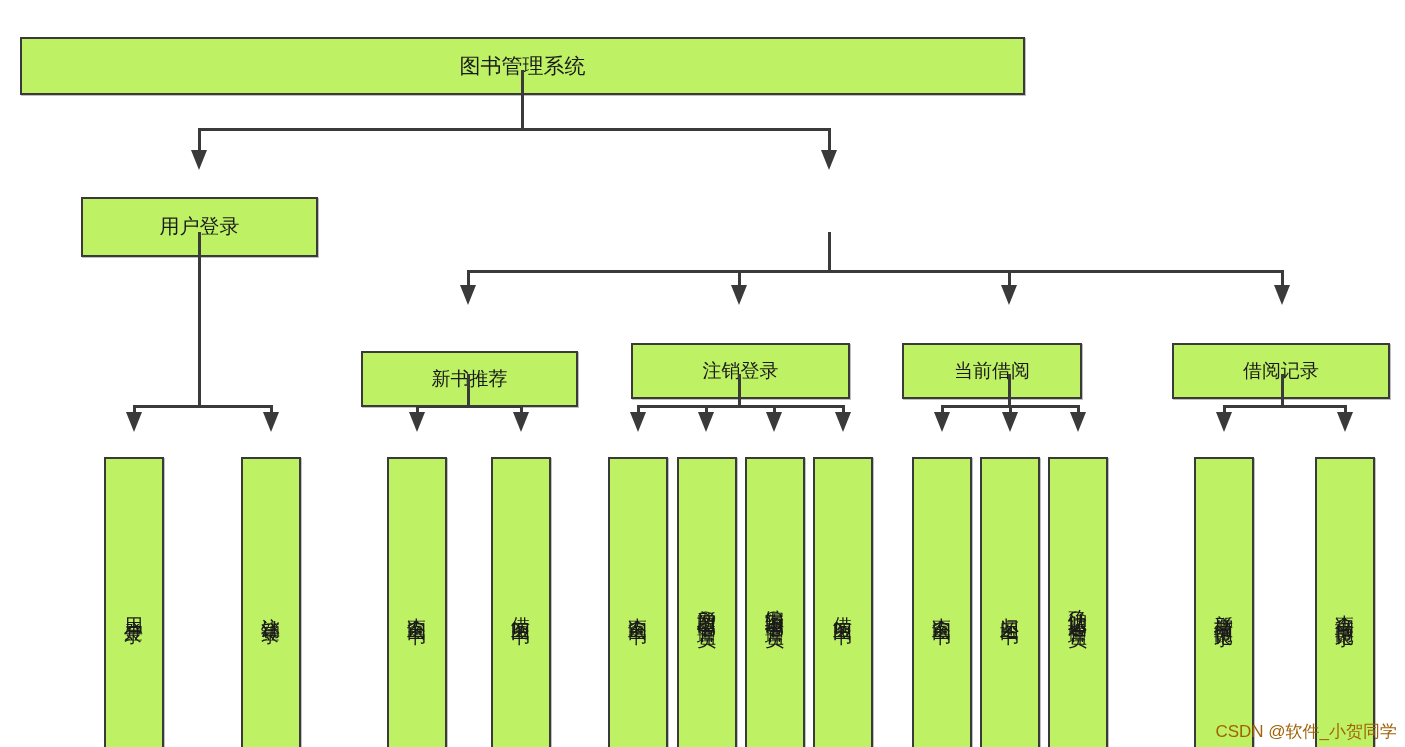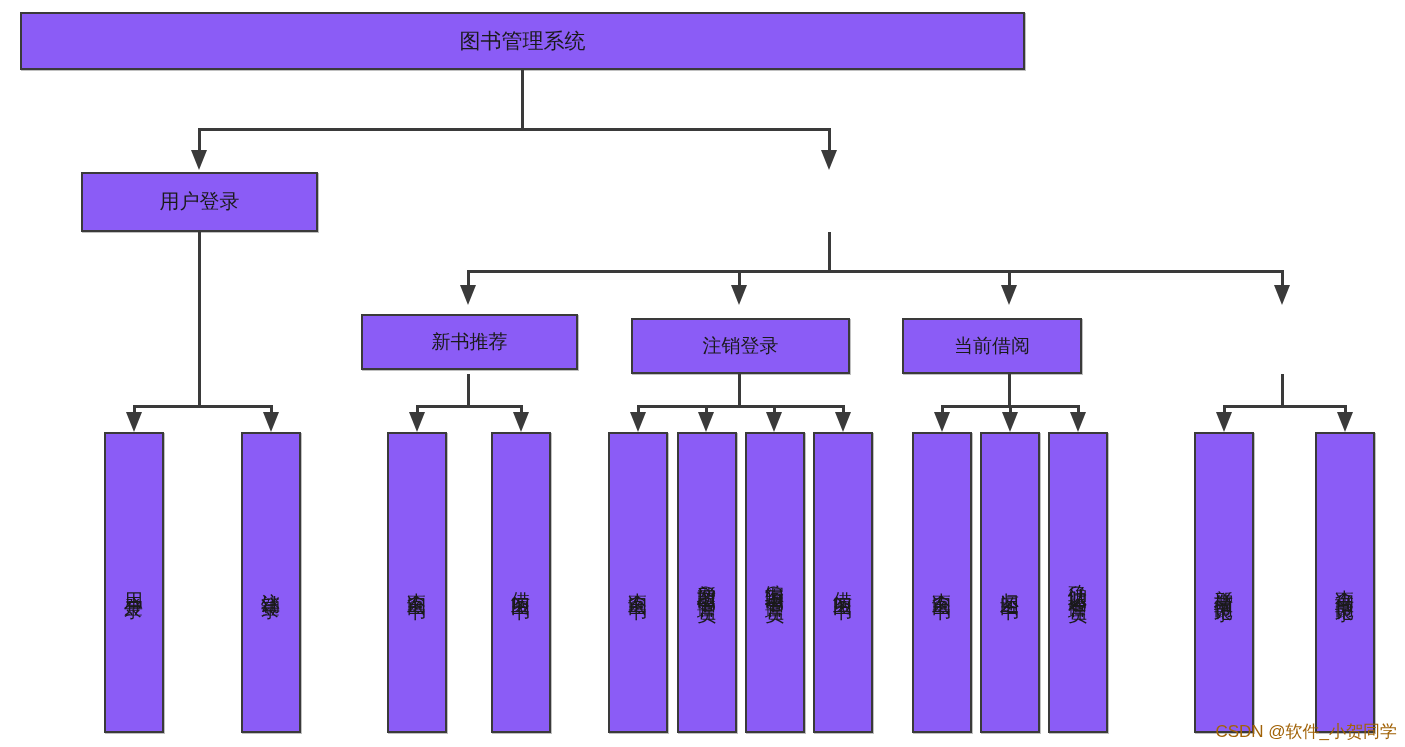--- a/index.html
+++ b/index.html
@@ -15,28 +15,29 @@
     width: 1405px;
     height: 747px;
     background: #ffffff;
     overflow: hidden;
   }
   
   .node {
     position: absolute;
     box-sizing: border-box;
     border: 2px solid #3a3a3a;
-    background: #8b5cf6;
+    background: #bef264;
     color: #1a1a1a;
     display: flex;
     align-items: center;
     justify-content: center;
     text-align: center;
     line-height: 1.28;
     box-shadow: 1px 1px 0 rgba(140,140,140,0.55);
+    margin-top: 25px;
   }
   .node.root {
     font-size: 21px;
   }
   .node.lvl1 {
     font-size: 20px;
   }
   .node.lvl2 {
     font-size: 19px;
   }
@@ -121,28 +122,31 @@
   <div class="lineH" style="left:467px; top:270px; width:817px;"></div>
   <div class="lineV" style="left:467px; top:270px; height:20px;"></div>
   <div class="arrow" style="left:460px; top:285px;"></div>
   <div class="lineV" style="left:738px; top:270px; height:20px;"></div>
   <div class="arrow" style="left:731px; top:285px;"></div>
   <div class="lineV" style="left:1008px; top:270px; height:20px;"></div>
   <div class="arrow" style="left:1001px; top:285px;"></div>
   <div class="lineV" style="left:1281px; top:270px; height:20px;"></div>
   <div class="arrow" style="left:1274px; top:285px;"></div>
 
-  <div class="node lvl2" style="left:361px; top:314px; width:217px; height:56px;">
+  <div class="node lvl2" style="left:361px; top:326px; width:217px; height:56px;">
     <span>新书推荐</span>
   </div>
   <div class="node lvl2" style="left:631px; top:318px; width:219px; height:56px;">
     <span>注销登录</span>
   </div>
   <div class="node lvl2" style="left:902px; top:318px; width:180px; height:56px;">
     <span>当前借阅</span>
+  </div>
+  <div class="node lvl2" style="left:1172px; top:318px; width:218px; height:56px;">
+    <span>借阅记录</span>
   </div>
 
   <div class="lineV" style="left:467px; top:374px; height:33px;"></div>
   <div class="lineH" style="left:416px; top:405px; width:107px;"></div>
   <div class="lineV" style="left:416px; top:405px; height:14px;"></div>
   <div class="arrow" style="left:409px; top:412px;"></div>
   <div class="lineV" style="left:520px; top:405px; height:14px;"></div>
   <div class="arrow" style="left:513px; top:412px;"></div>
 
   <div class="node leaf" style="left:387px; top:432px; width:60px; height:301px;">

